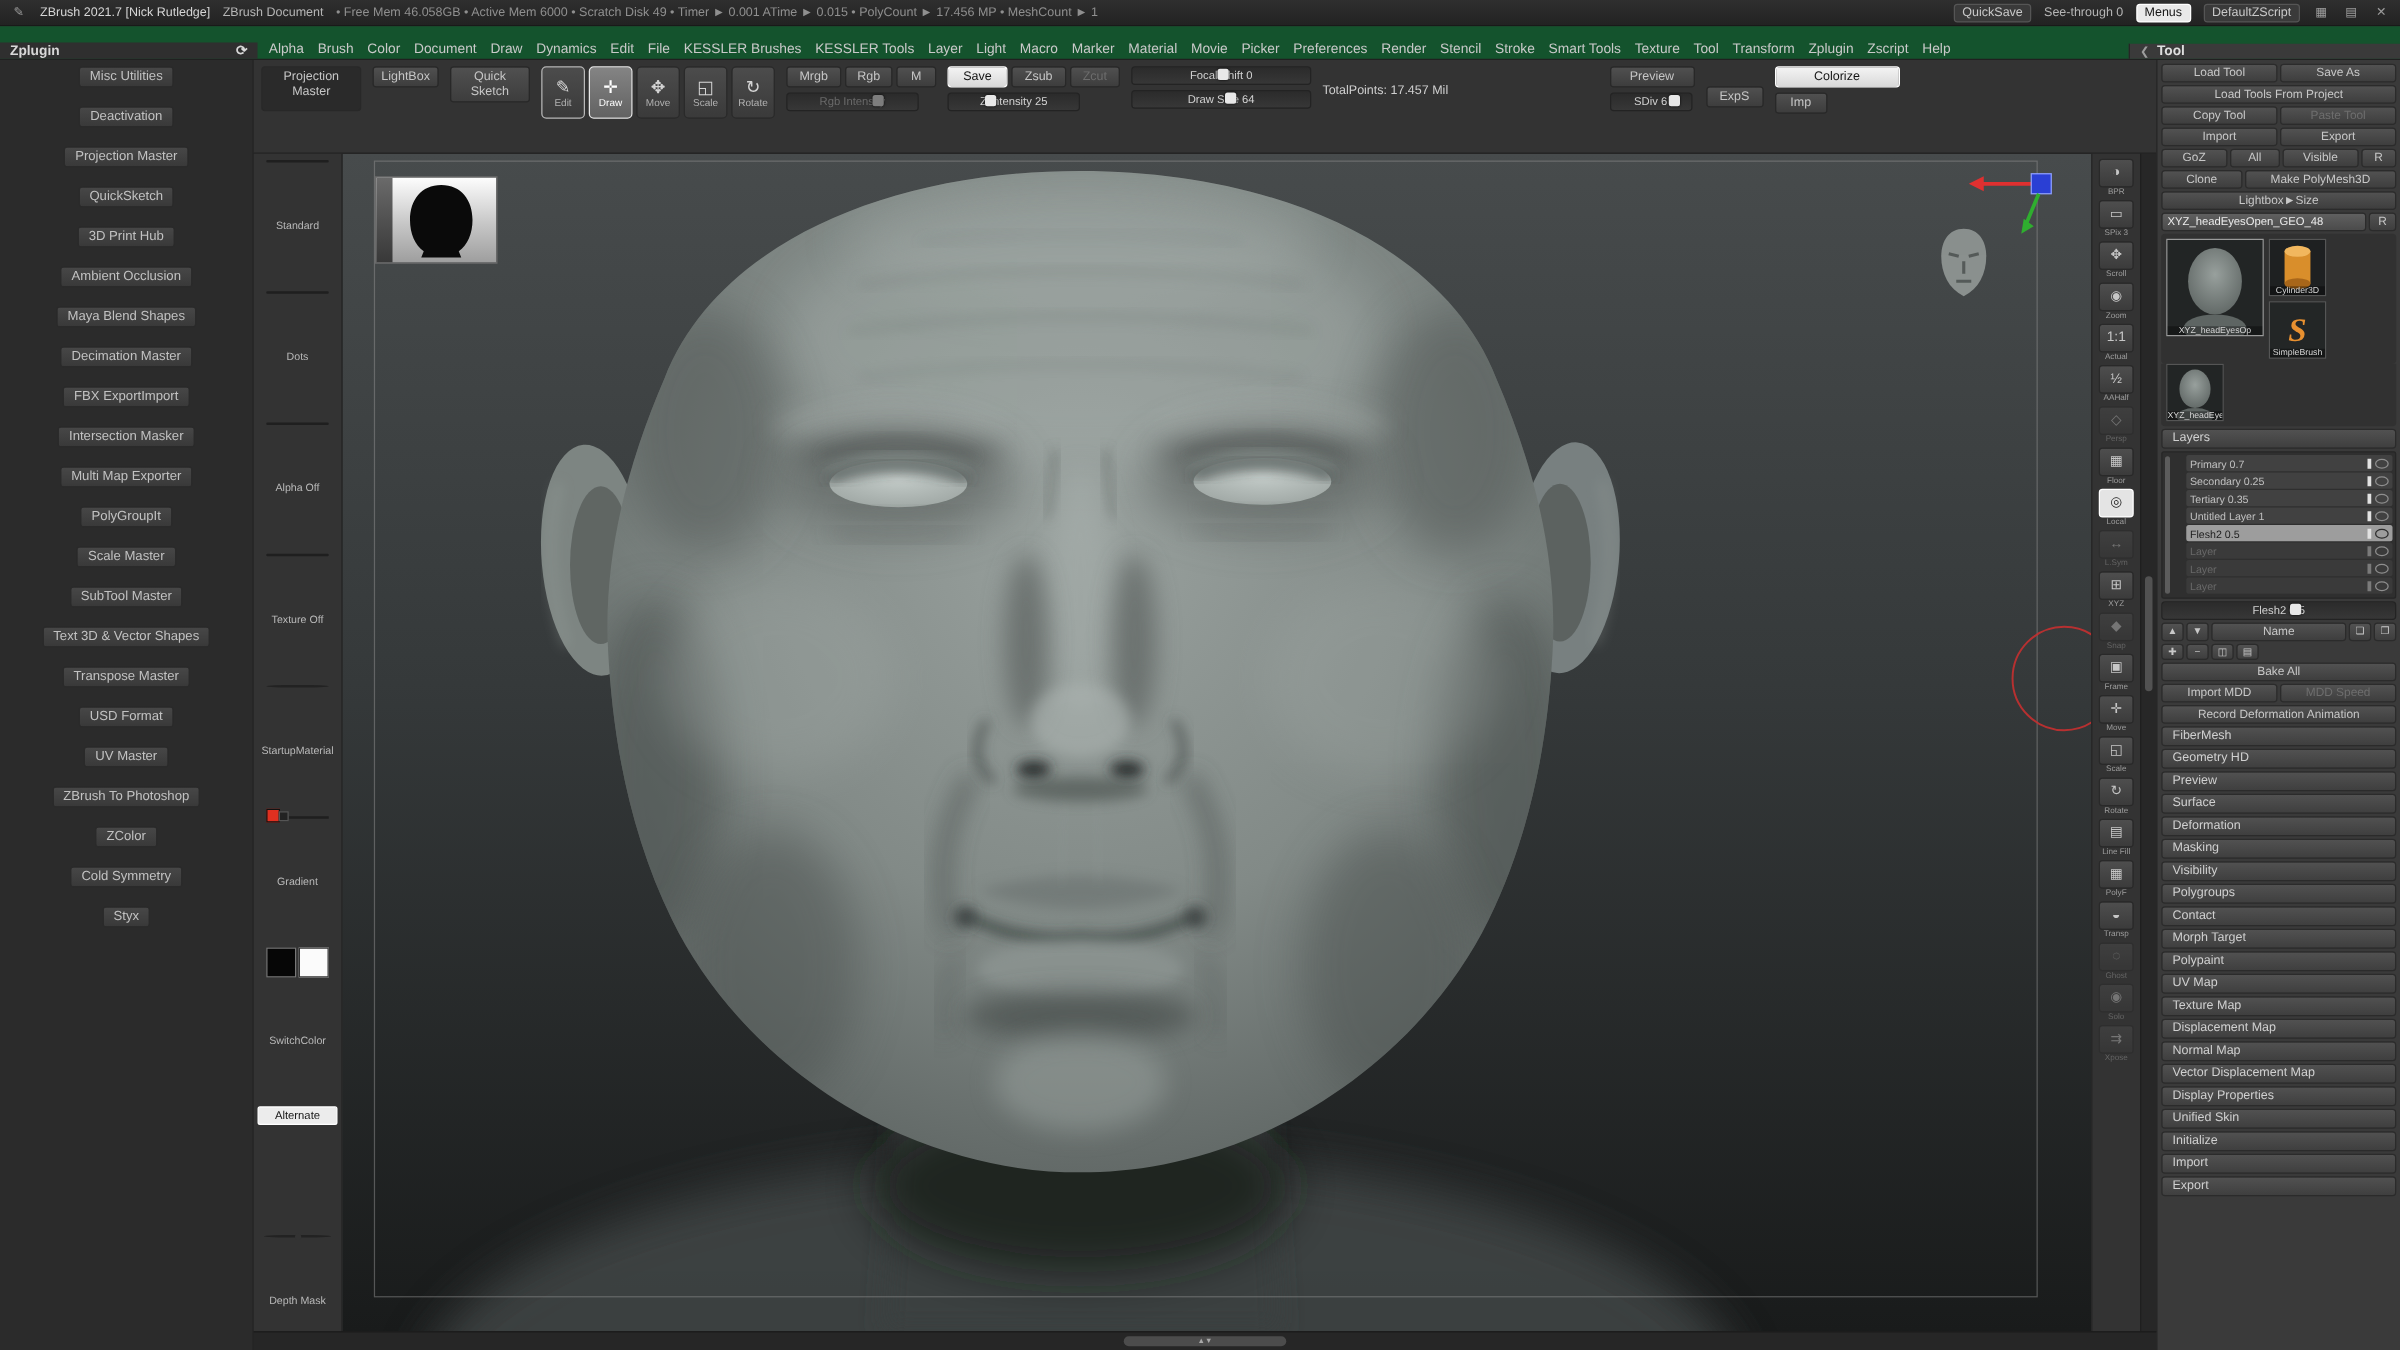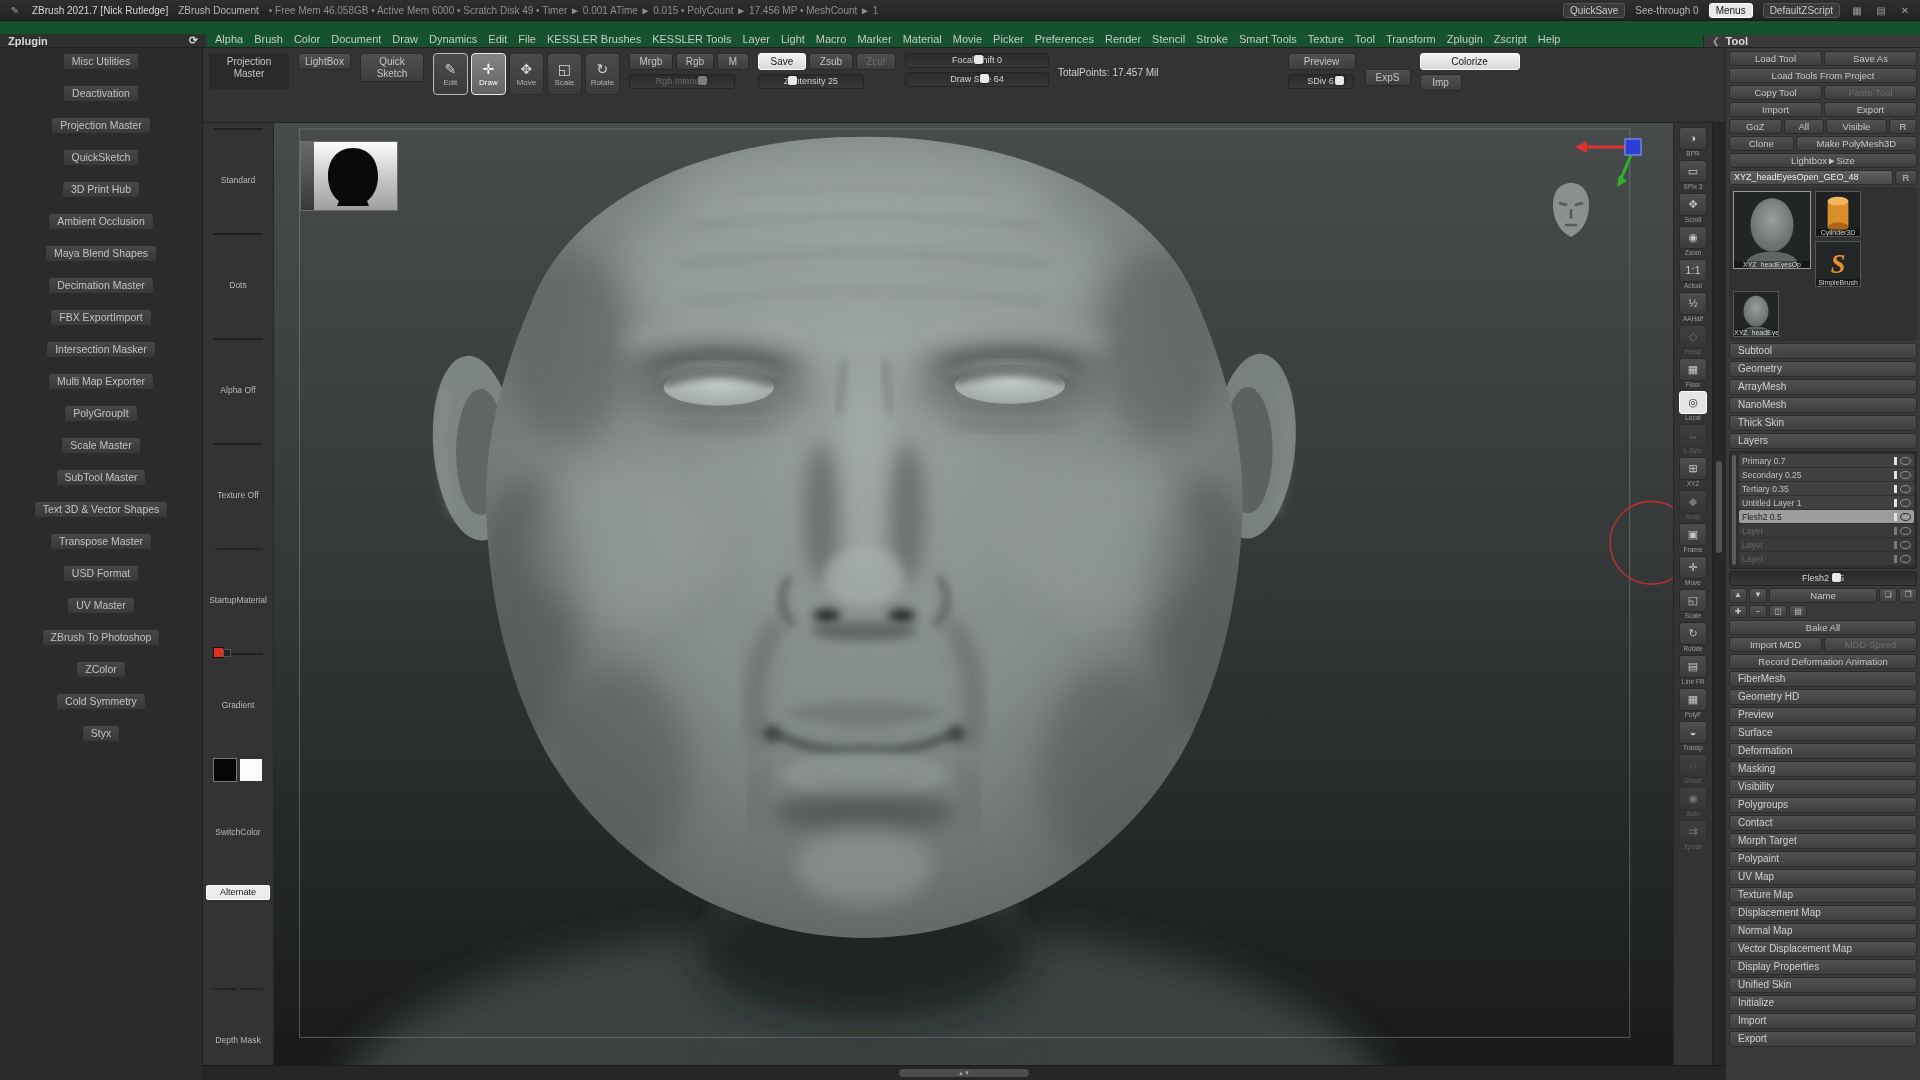--- a/index.html
+++ b/index.html
@@ -125,21 +125,21 @@
   .thumbs{display:flex;gap:4px;background:#313131;padding:4px;border-radius:3px;}
   .thumb{position:relative;background:#1e2021;border:1px solid #555;overflow:hidden;flex:0 0 auto;}
   .thumb.big{width:76px;height:76px;border-color:#9a9a9a;}
   .thumb.sm{width:44px;height:44px;}
   .thumb svg{width:100%;height:100%;display:block;}
   .tlabel{position:absolute;bottom:0;left:0;right:0;font-size:7px;text-align:center;color:#d5d5d5;
           background:rgba(0,0,0,.35);white-space:nowrap;overflow:hidden;}
   .thumbrow2{display:flex;background:#313131;padding:0 4px 4px 4px;border-radius:0 0 3px 3px;margin-top:-2px;}
   .section-hdr{height:14px;line-height:14px;background:linear-gradient(#515151,#3f3f3f);border:1px solid #2b2b2b;
                border-radius:3px;padding:0 8px;font-size:10px;color:#d0d0d0;white-space:nowrap;overflow:hidden;flex:0 0 auto;}
-  .layers-box{background:#2f2f2f;border:1px solid #262626;border-radius:2px;padding:2px 2px 2px 9px;position:relative;}
+  .layers-box{background:#2f2f2f;border:1px solid #262626;border-radius:2px;padding:2px 2px 2px 19px;position:relative;}
   .layers-box::before{content:"";position:absolute;left:2px;top:3px;bottom:3px;width:4px;background:#5c5c5c;border-radius:2px;}
   .layer-row{height:13px;display:flex;align-items:center;gap:3px;background:#414141;border-radius:2px;margin-bottom:1px;
              padding:0 3px;font-size:8.5px;color:#c0c0c0;}
   .layer-row .lr-label{flex:1;white-space:nowrap;overflow:hidden;}
   .layer-row .notch{width:3px;height:8px;background:#e2e2e2;flex:0 0 auto;}
   .layer-row .eye{width:9px;height:6px;border:1px solid #8e8e8e;border-radius:50%;flex:0 0 auto;}
   .layer-row.selected{background:#9d9d9d;color:#1e1e1e;}
   .layer-row.selected .eye{border-color:#2c2c2c;}
   .layer-row.dim{color:#686868;background:#3a3a3a;}
   .layer-row.dim .notch{background:#7a7a7a;}
@@ -754,32 +754,20 @@
                 </radialGradient>
               </defs>
             <rect width="60" height="60" fill="#222525"></rect>
             <ellipse cx="30" cy="26" rx="17" ry="21" fill="url(#thB)"></ellipse>
             <ellipse cx="30" cy="56" rx="20" ry="9" fill="#5e6563"></ellipse>
           </svg>
           <span class="tlabel">XYZ_headEyesOp</span>
         </div>
       </div>
 
-      <div class="sect-list">
-
-          <div class="section-hdr">Subtool</div>
-
-          <div class="section-hdr">Geometry</div>
-
-          <div class="section-hdr">ArrayMesh</div>
-
-          <div class="section-hdr">NanoMesh</div>
-
-          <div class="section-hdr">Thick Skin</div>
-        </div>
 
       <div class="section-hdr">Layers</div>
       <div class="layers-box">
 
           <div class="layer-row">
             <span class="lr-label">Primary 0.7</span>
             <span class="notch"></span>
             <span class="eye"></span>
           </div>
 

